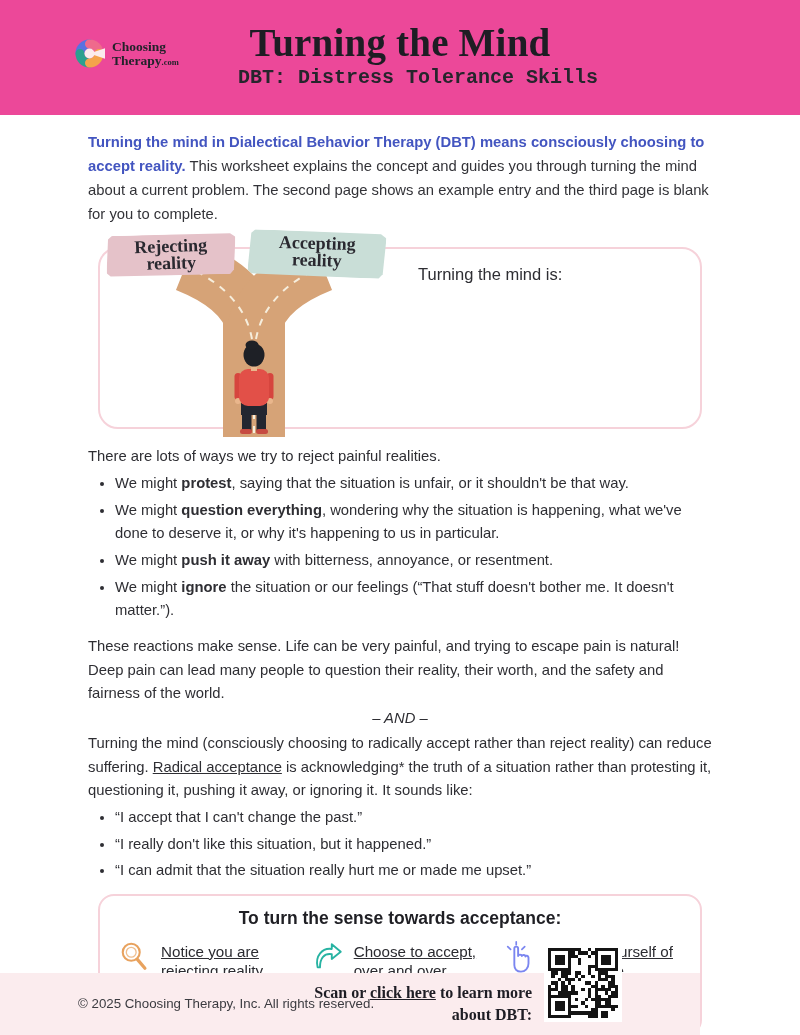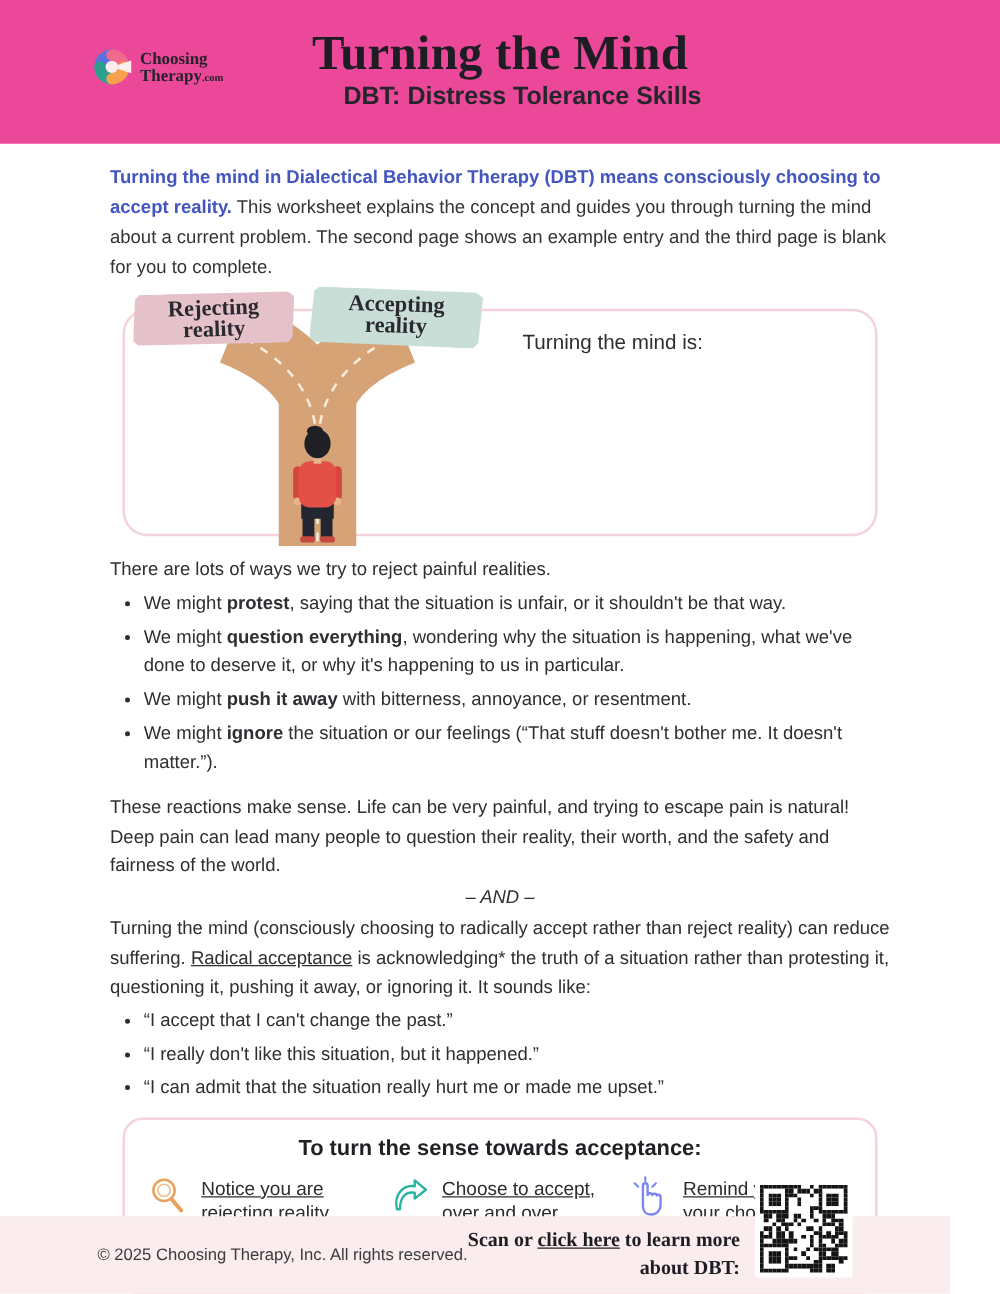--- a/index.html
+++ b/index.html
@@ -14,21 +14,21 @@
   
   .band-top { height:115px; background:#ec4899; position:relative; }
   .logo { position:absolute; left:74px; top:38px; display:flex; align-items:center; gap:7px; }
   .logo-mark { width:31px; height:31px; }
   .logo-text { font-family:"Liberation Serif","DejaVu Serif",serif; font-weight:700;
                font-size:13.5px; line-height:1.02; color:#23222a; }
   .logo-suffix { font-size:8.5px; }
   .titles { text-align:center; padding-top:20px; }
   .page-title { font-family:"Liberation Serif","DejaVu Serif",serif; font-weight:700;
                 font-size:39px; margin:0; color:#1e1d24; letter-spacing:0.2px; }
-  .page-subtitle { font-family:Liberation Sans, sans-serif; font-weight:700;
+  .page-subtitle { font-family:Liberation Mono, monospace; font-weight:700;
                    font-size:20px; margin:1px 0 0; color:#26252c;padding-left:36px; }
 
   
   .content { padding:0 88px; }
   .intro { margin:15px 0 0; font-size:14.8px; line-height:1.63; color:#333338; }
   .intro .lead { color:#4355c0; font-weight:700; }
 
   
   .illus-wrap { position:relative; height:206px; margin-top:3px; }
   .illus-box { position:absolute; left:10px; right:10px; top:18px; bottom:6px;
@@ -57,21 +57,21 @@
                padding:12px 18px 14px; }
   .steps-title { text-align:center; font-weight:700; font-size:17.5px; margin:0 0 11px; color:#1f1f24; }
   .steps-row { display:flex; justify-content:space-between; gap:14px; }
   .step { flex:1; display:flex; flex-direction:column; align-items:flex-start; }
   .step-head { display:flex; gap:9px; align-items:flex-start;text-decoration:underline; }
   .step-icon { width:34px; height:34px; flex:none; }
   .step-label { font-size:15.2px; line-height:1.26; padding-top:2px; max-width:132px; color:#2b2b30; }
   .step-note { font-style:italic; font-size:13.4px; line-height:1.28; margin-top:6px; max-width:195px; color:#2e2e33; }
 
   
-  .band-bottom { position:absolute; left:0; bottom:0; width:760px; height:62px; background:#fbecee; }
+  .band-bottom { position:absolute; left:0; bottom:0; width:700px; height:62px; background:#fbecee; }
   .copyright { position:absolute; left:78px; top:23px; font-size:13.3px; color:#3b3b40; }
   .scan { position:absolute; right:168px; top:9px; text-align:right;
           font-family:"Liberation Serif","DejaVu Serif",serif; font-weight:700;
           font-size:16px; line-height:1.35; color:#1e1d24; }
   .qr { position:absolute; right:78px; top:-29px; width:78px; height:78px; background:#ffffff; padding:4px; }
   .qr-grid { display:grid; width:70px; height:70px; grid-template-columns:repeat(21,1fr); grid-auto-rows:1fr; }
   .qr-cell { background:#ffffff; }
   .qr-cell.b { background:#141414; }
 </style>
 </head>

